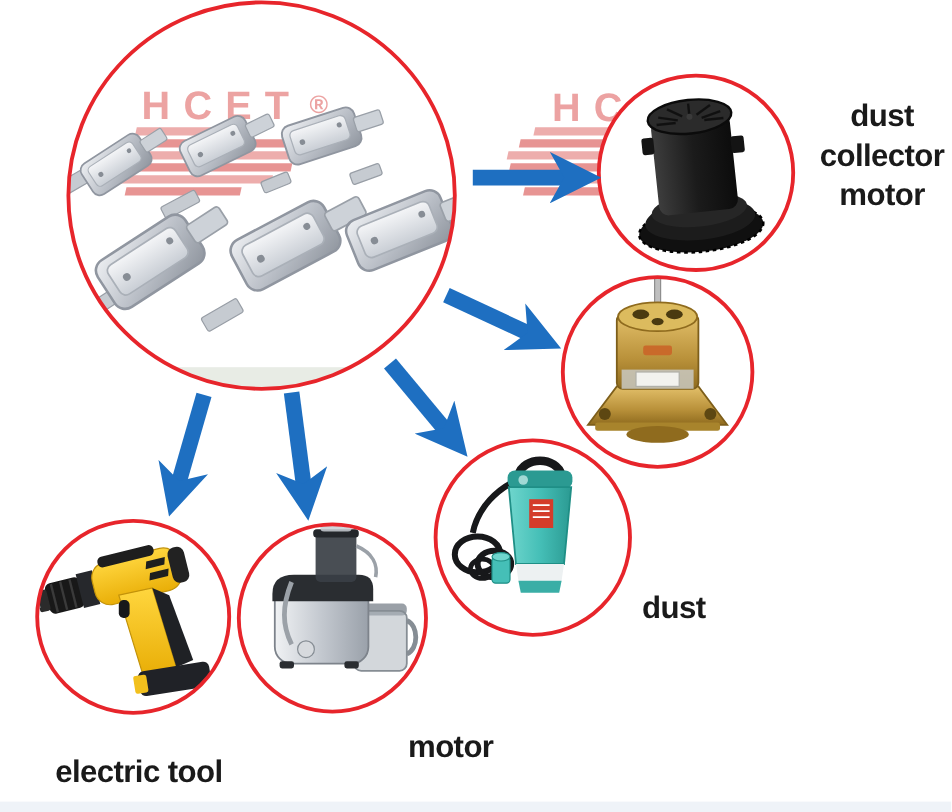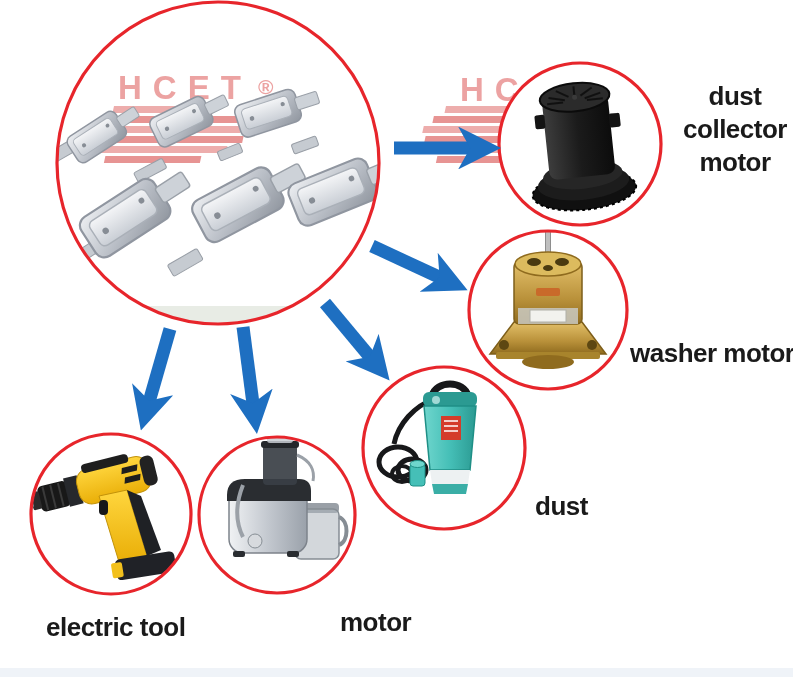--- a/index.html
+++ b/index.html
@@ -5,21 +5,21 @@
   html,body{margin:0;padding:0;background:#fff;}
   .stage{position:relative;width:793px;height:677px;background:#ffffff;overflow:hidden;
          font-family:"Liberation Sans",sans-serif;}
   .gfx{position:absolute;left:0;top:0;}
   .label{position:absolute;font-weight:bold;font-size:26px;letter-spacing:-0.5px;
          color:#1a1a1a;white-space:nowrap;}
   .label-dust{left:660px;top:80px;width:150px;text-align:center;line-height:33px;white-space:normal;}
   .label-washer{left:630px;top:338px;}
   .label-pump{left:535px;top:491px;}
   .label-juicer{left:340px;top:607px;}
-  .label-electric{left:46px;top:612px;text-align:right;}
+  .label-electric{left:46px;top:628px;text-align:right;}
   .wm{font-family:"Liberation Sans",sans-serif;font-weight:bold;font-size:33px;
       letter-spacing:11px;fill:#e88c8b;opacity:.8;}
   .wm-reg{font-family:"Liberation Sans",sans-serif;font-weight:bold;font-size:21px;
       fill:#e88c8b;opacity:.8;}
   .footer-strip{position:absolute;left:0;top:668px;width:793px;height:9px;background:#eff3f8;}
 </style>
 </head>
 <body>
 
 <div class="stage">
@@ -285,20 +285,19 @@
     <line x1="243" y1="327" x2="255" y2="419" marker-end="url(#ah)"></line>
     <line x1="170" y1="329" x2="145" y2="416" marker-end="url(#ah)"></line>
   </g>
 </svg>
 
 <div class="label label-dust">
   <div>dust</div>
   <div>collector</div>
   <div>motor</div>
 </div>
-<div class="label label-washer">washer motor</div>
 <div class="label label-pump">dust</div>
 <div class="label label-juicer">motor</div>
 <div class="label label-electric">electric tool</div>
 
 <div class="footer-strip"></div>
 
 </div>
 
 </body></html>

